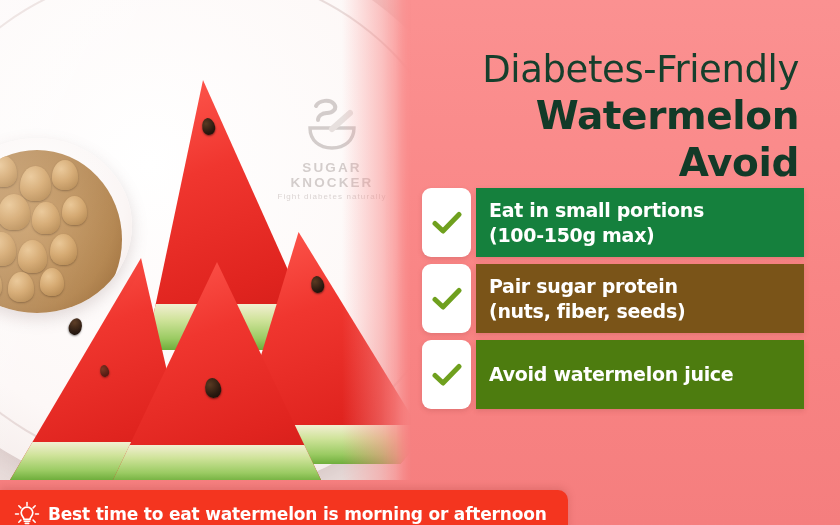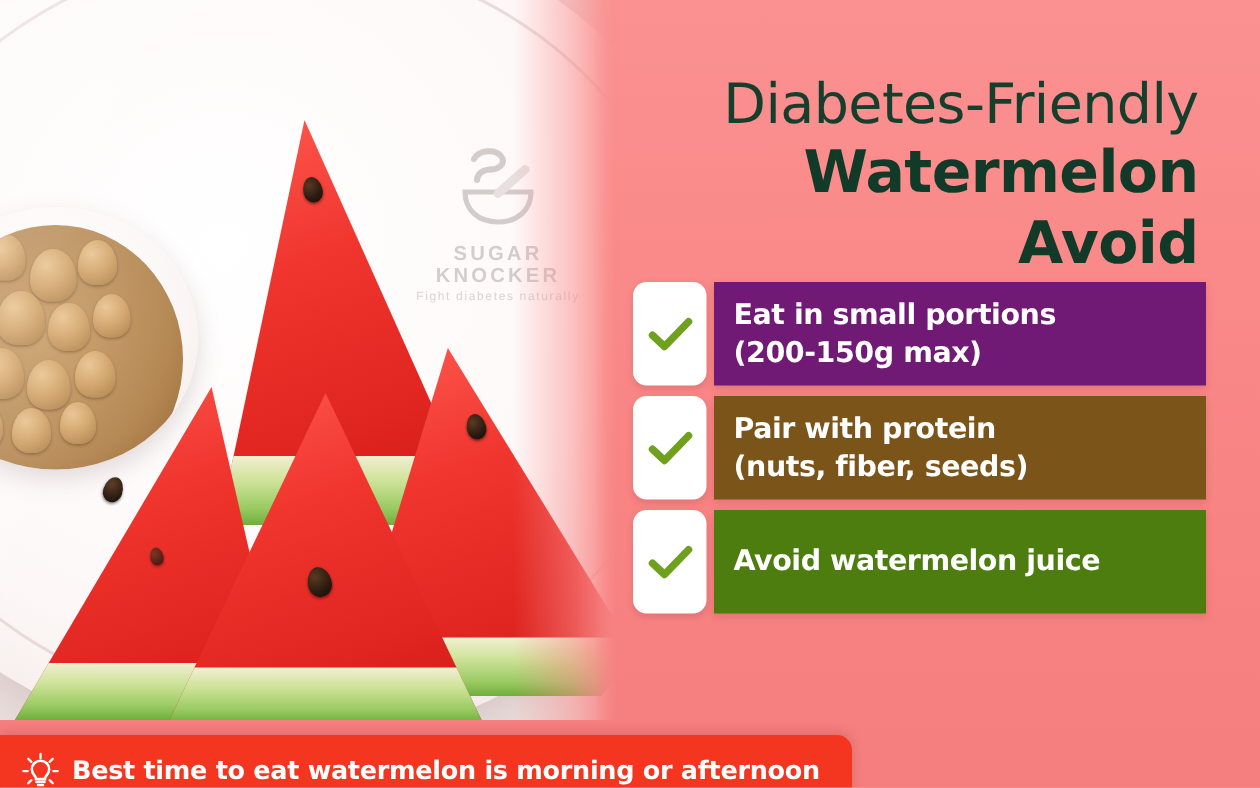--- a/index.html
+++ b/index.html
@@ -175,34 +175,34 @@
   </div>
 
   <div class="tips">
 
     <div class="tip-row">
       <div class="tip-check">
         <svg width="30" height="24" viewBox="0 0 30 24">
           <path d="M3 12.5 L11 20 L27 3.5" fill="none" stroke="#6FA01E" stroke-width="5" stroke-linecap="round" stroke-linejoin="round"></path>
         </svg>
       </div>
-      <div class="tip-box" style="background:#701a75">
+      <div class="tip-box" style="background:#15803d">
         <div class="tip-line">Eat in small portions</div>
-        <div class="tip-line">(200-150g max)</div>
+        <div class="tip-line">(100-150g max)</div>
       </div>
     </div>
 
     <div class="tip-row">
       <div class="tip-check">
         <svg width="30" height="24" viewBox="0 0 30 24">
           <path d="M3 12.5 L11 20 L27 3.5" fill="none" stroke="#6FA01E" stroke-width="5" stroke-linecap="round" stroke-linejoin="round"></path>
         </svg>
       </div>
       <div class="tip-box" style="background:#7A5418">
-        <div class="tip-line">Pair with protein</div>
+        <div class="tip-line">Pair sugar protein</div>
         <div class="tip-line">(nuts, fiber, seeds)</div>
       </div>
     </div>
 
     <div class="tip-row">
       <div class="tip-check">
         <svg width="30" height="24" viewBox="0 0 30 24">
           <path d="M3 12.5 L11 20 L27 3.5" fill="none" stroke="#6FA01E" stroke-width="5" stroke-linecap="round" stroke-linejoin="round"></path>
         </svg>
       </div>

